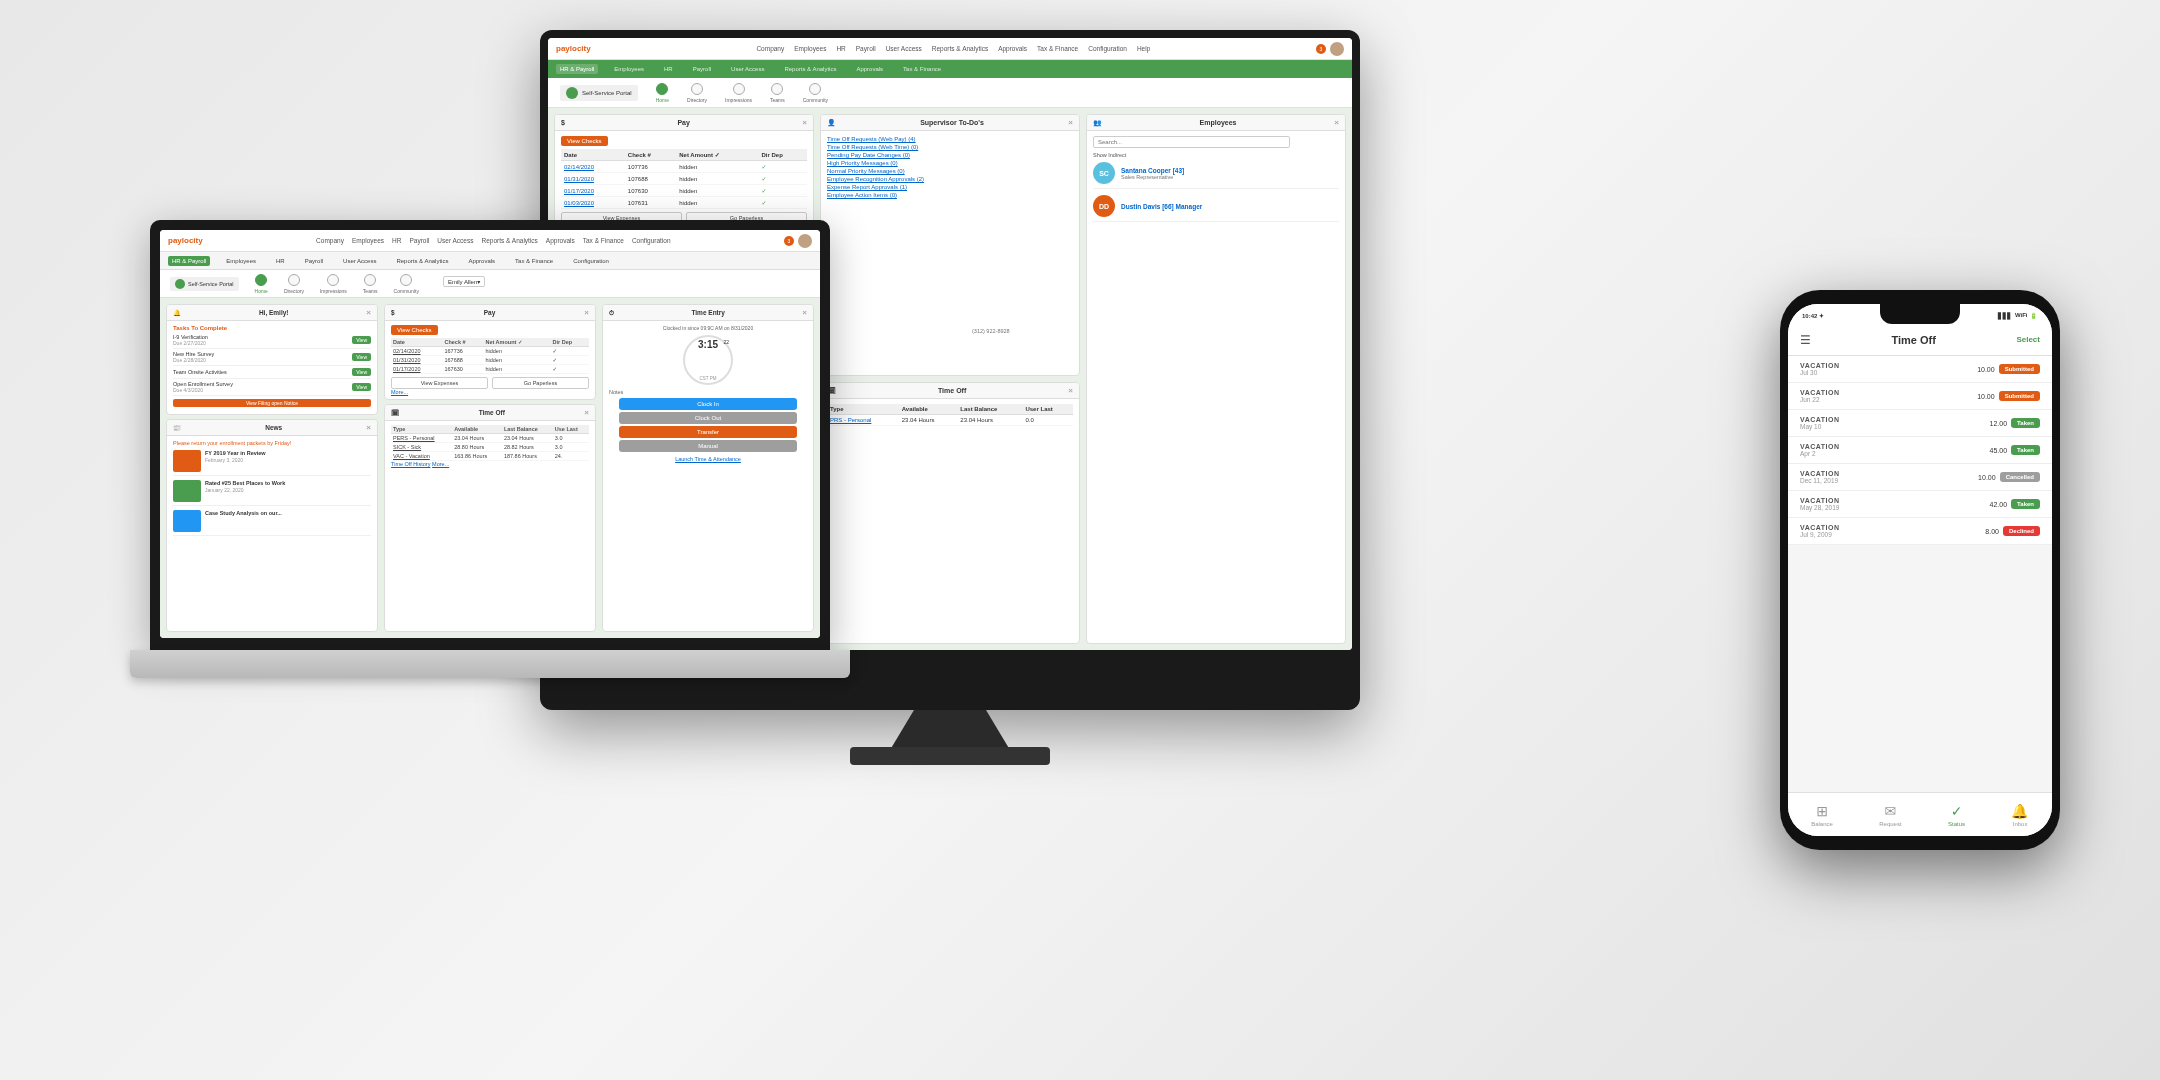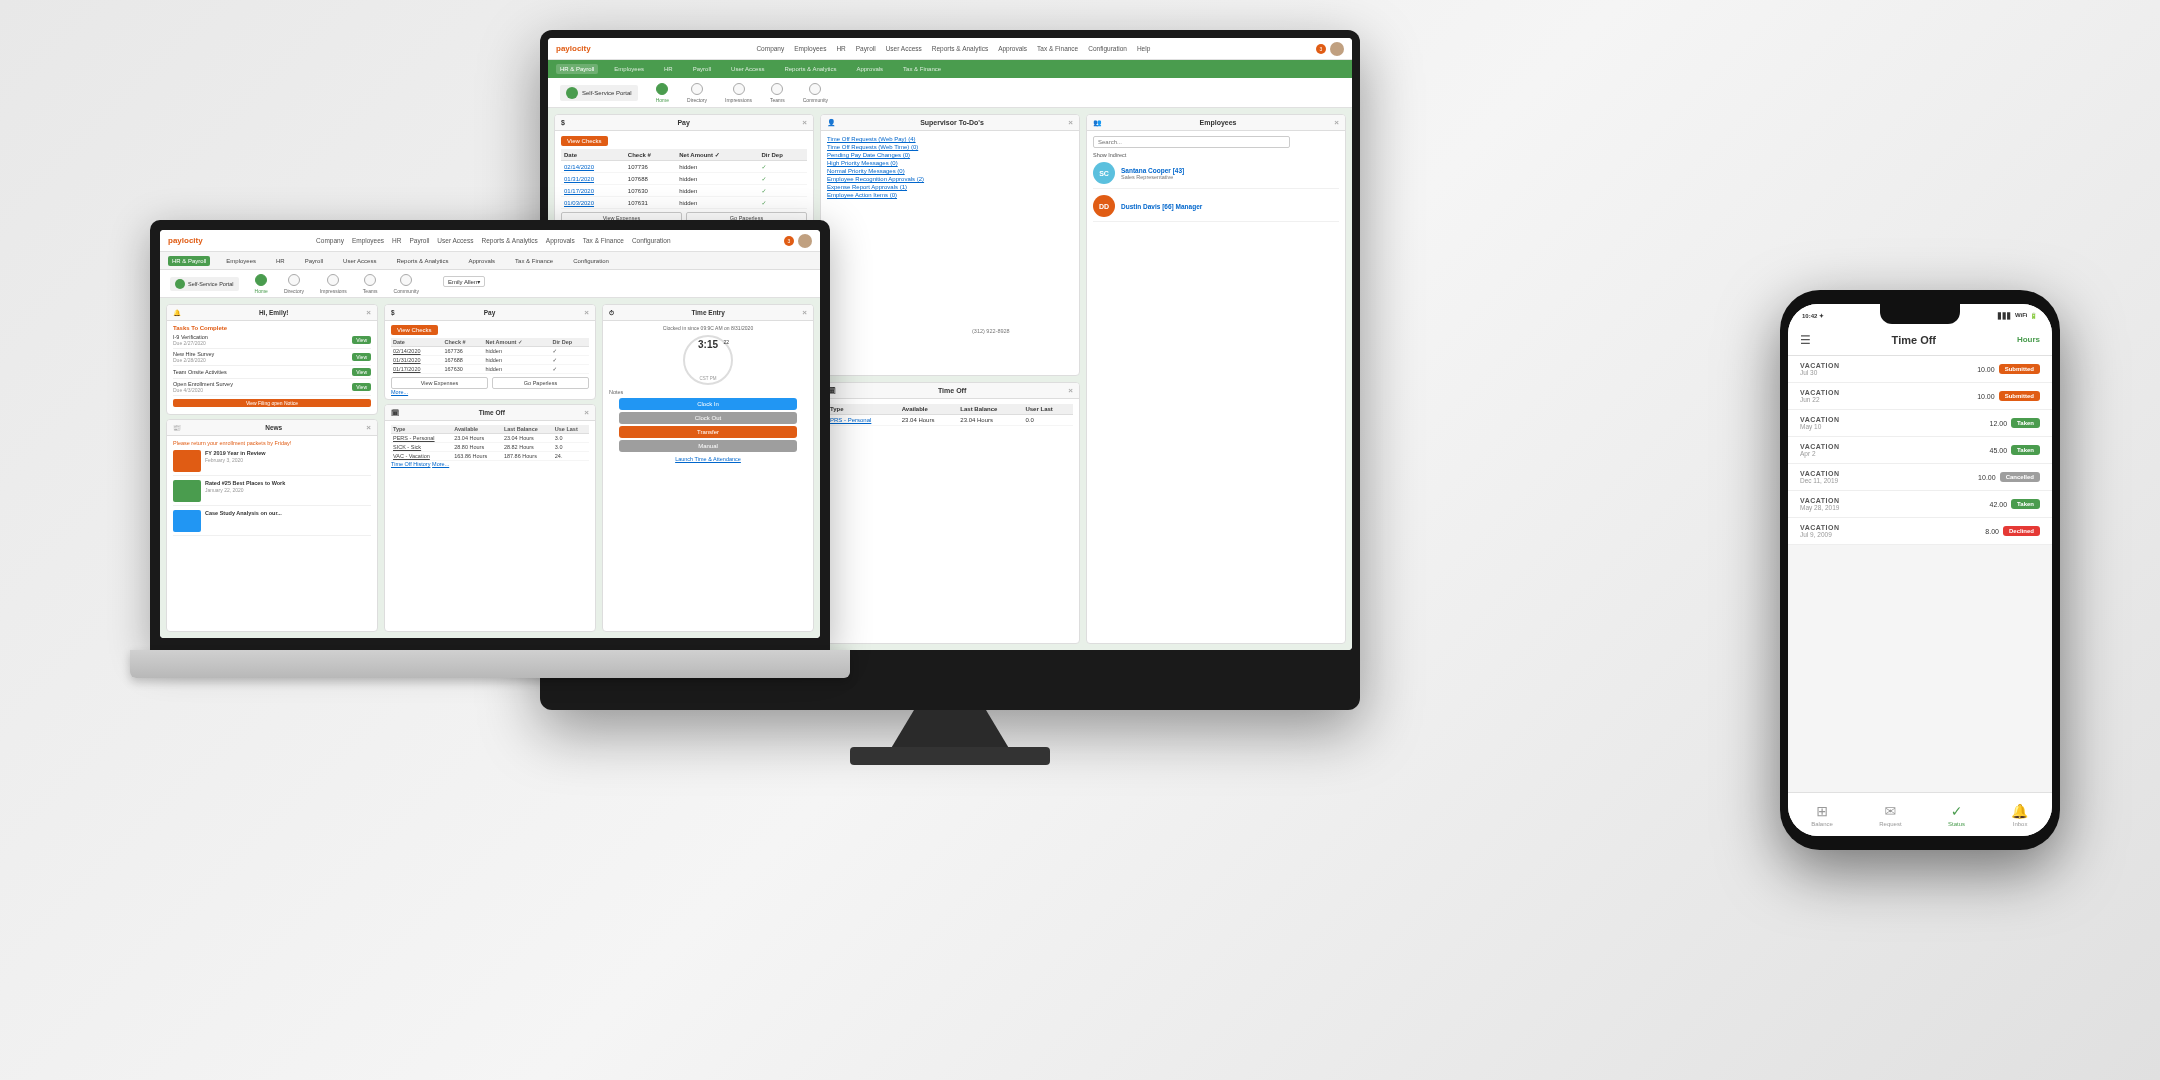--- a/index.html
+++ b/index.html
@@ -1251,21 +1251,21 @@
           <div style="display:flex;gap:3px;align-items:center;">
             <span>▋▋▋</span>
             <span>WiFi</span>
             <span>🔋</span>
           </div>
         </div>
 
         <div class="phone-header">
           <span class="phone-menu-icon">☰</span>
           <span class="phone-title">Time Off</span>
-          <span class="phone-select-btn">Hours</span>
+          <span class="phone-select-btn">Select</span>
         </div>
 
         <div class="phone-list">
 
           <div class="phone-list-item">
             <div class="phone-item-info">
               <div class="type-label">VACATION</div>
               <div class="date-label">Jul 30</div>
             </div>
             <div style="display:flex;align-items:center;gap:4px;">

